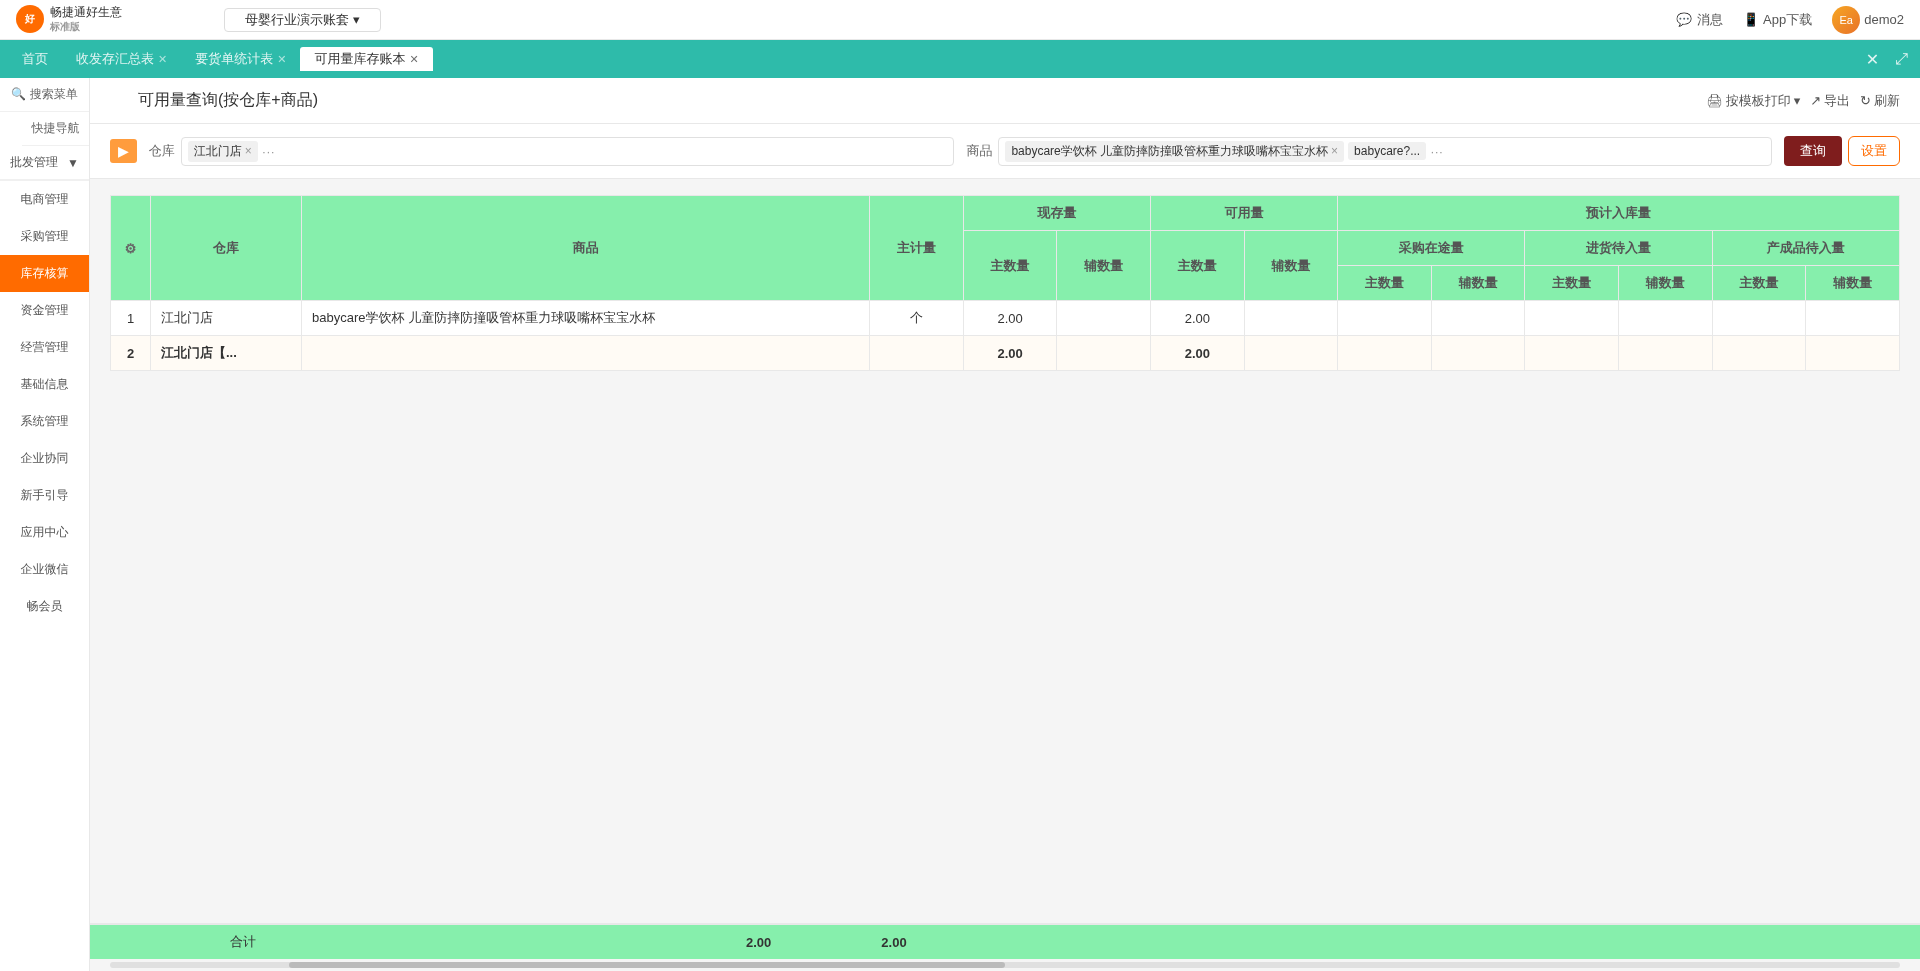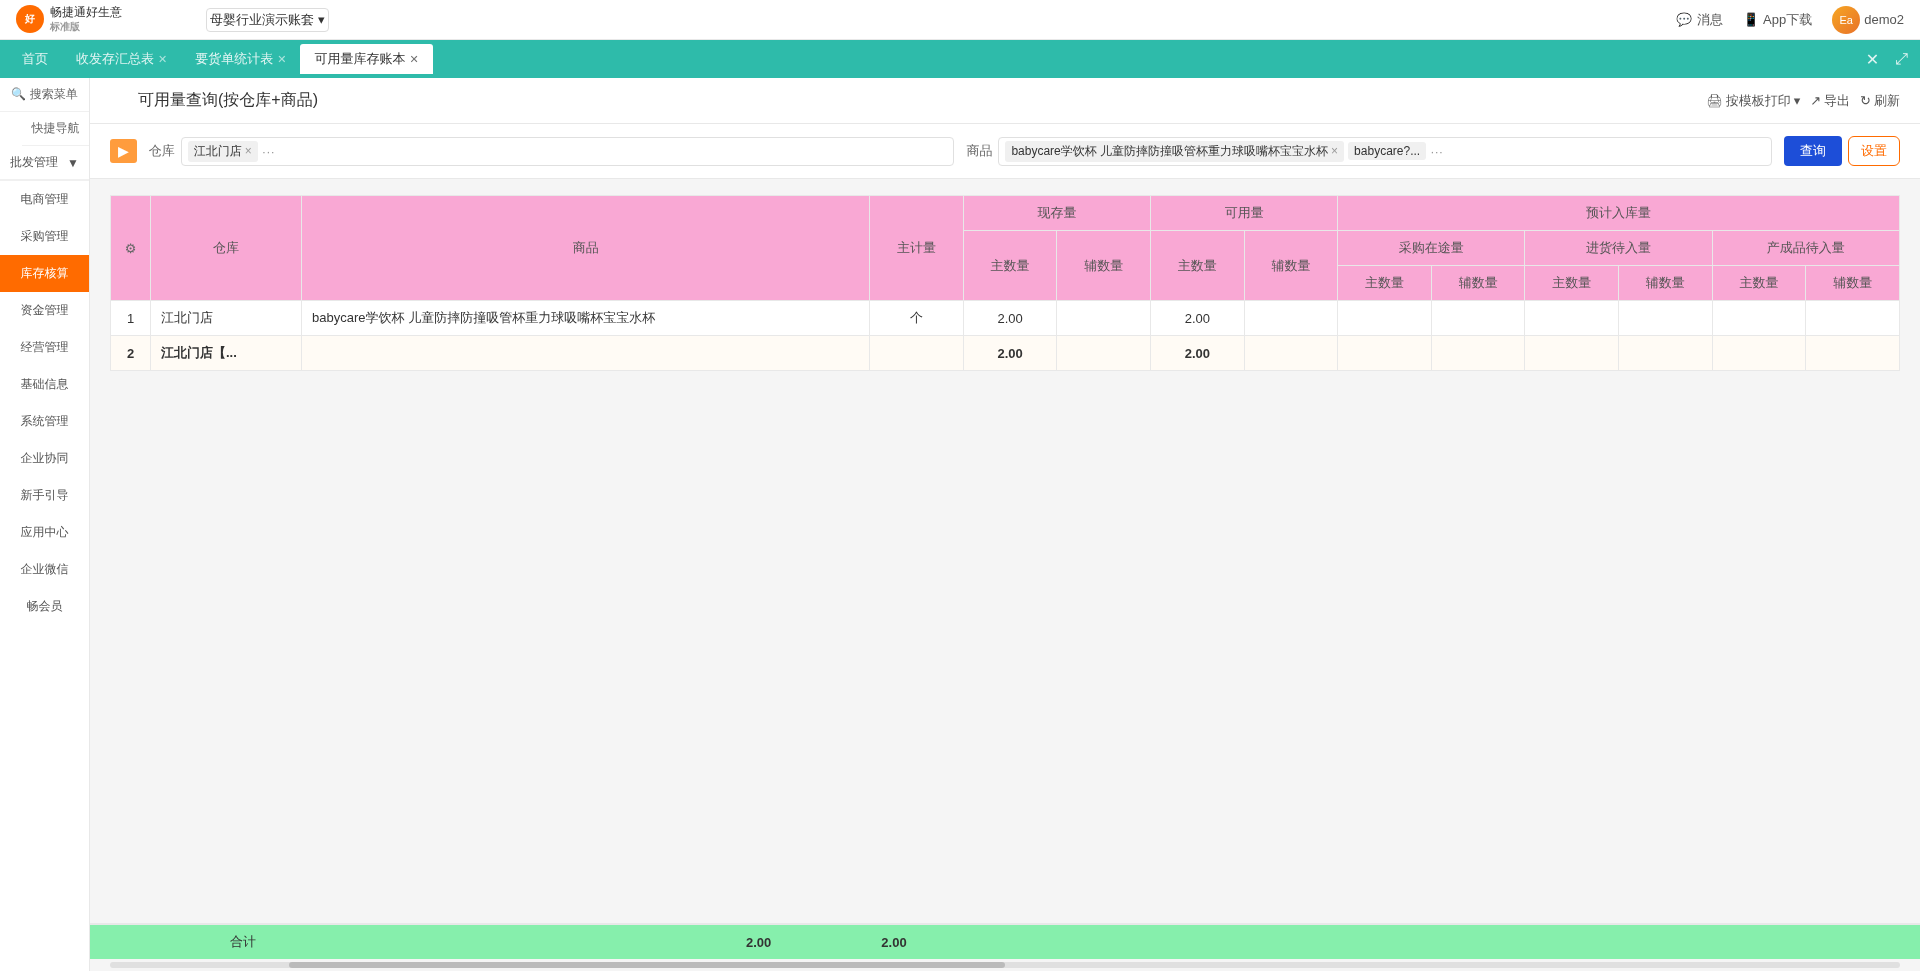--- a/index.html
+++ b/index.html
@@ -28,24 +28,24 @@
       display: flex; align-items: center; justify-content: center;
       color: white; font-size: 10px; font-weight: bold;
     }
     .logo-text { font-size: 12px; color: #333; line-height: 1.2; }
     .logo-sub { font-size: 10px; color: #999; font-weight: bold; }
     .org-selector {
       display: flex; align-items: center; gap: 4px;
       background: #fff;
       border: 1px solid #ddd;
       border-radius: 4px;
-      padding: 2px 3px;
+      padding: 2px 20px;
       cursor: pointer;
       font-size: 13px;
-      margin-left: 10px;
+      margin-left: 28px;
     }
     .top-right {
       margin-left: auto;
       display: flex;
       align-items: center;
       gap: 20px;
     }
     .top-right-item {
       display: flex; align-items: center; gap: 4px;
       cursor: pointer; color: #555; font-size: 13px;
@@ -54,21 +54,20 @@
       width: 28px; height: 28px; border-radius: 50%;
       background: linear-gradient(135deg, #f6a623, #e8722a);
       display: flex; align-items: center; justify-content: center;
       color: white; font-size: 11px;
     }
 
     
     .tab-bar {
       background: #2ebbaa;
       display: flex;
-      align-items: center;
       height: 38px;
       flex-shrink: 0;
       padding: 7px 8px;
     }
     .tab-item {
       display: flex; align-items: center; gap: 4px;
       padding: 6px 14px;
       cursor: pointer;
       color: rgba(255,255,255,0.85);
       font-size: 13px;
@@ -245,21 +244,21 @@
       display: flex; align-items: center; gap: 3px;
     }
     .filter-tag .tag-close { cursor: pointer; color: #999; }
     .filter-dots { color: #999; cursor: pointer; }
     .filter-actions {
       display: flex;
       gap: 6px;
       margin-left: auto;
     }
     .btn-query {
-      background: #1d4ed8;
+      background: #7f1d1d;
       color: white;
       border: none;
       border-radius: 4px;
       padding: 5px 16px;
       cursor: pointer;
       font-size: 13px;
     }
     .btn-settings {
       background: white;
       color: #ff6b00;
@@ -277,26 +276,26 @@
       overflow: auto;
     }
     .data-table {
       width: 100%;
       border-collapse: collapse;
       background: white;
       border: 1px solid #e8e8e8;
       font-size: 13px;
     }
     .data-table th {
-      background: #f9a8d4;
+      background: #86efac;
       border: 1px solid #e8e8e8;
       padding: 8px 10px;
       text-align: center;
       color: #555;
-      font-weight: 400;
+      font-weight: 700;
     }
     .data-table td {
       border: 1px solid #e8e8e8;
       padding: 8px 10px;
       color: #333;
       text-align: center;
     }
     .data-table td.text-left { text-align: left; }
     .table-settings-col {
       width: 40px;

